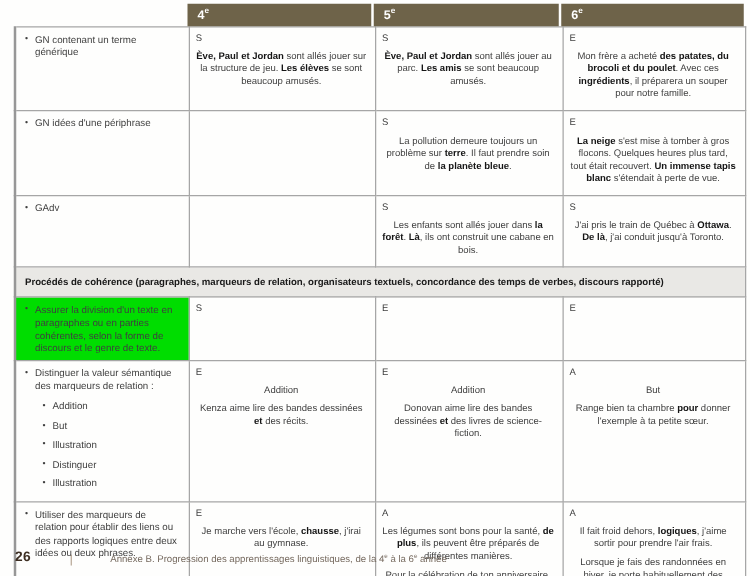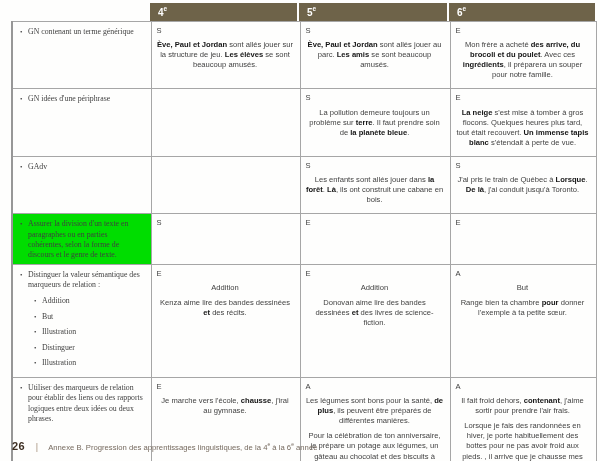--- a/index.html
+++ b/index.html
@@ -50,31 +50,31 @@
     vertical-align:top;
     padding:4px 6px 3px 5px;
     font-size:7.6px;line-height:1.33;color:var(--body-text);
   }
   td.section-cell{
     background:var(--section-bg);
     font-weight:bold;color:#191919;font-size:7.7px;
     padding:7px 8px 5px 7px;line-height:1.2;
   }
   tr.hl td.label-cell{background:var(--highlight);margin-top:40px;}
-  td.label-cell{padding:5px 6px 3px 7px;font-size:7.8px;font-family:Liberation Serif, serif;}
+  td.label-cell{padding:5px 6px 3px 7px;font-size:7.8px;}
   .bullet-line{display:flex;}
   .bullet{width:8px;flex:none;font-size:7px;line-height:1.5;}
   .sub-list{margin:6px 0 0 14px;}
   .sub-item{display:flex;margin-bottom:5px;}
   .letter{margin:0 0 4px 0;}
   .para{margin:0 0 5px 0;text-align:center;}
   b{font-weight:bold;color:var(--bold-text);}
 
   
-  .footer{position:absolute;left:12px;top:440px;display:flex;align-items:flex-end;}
+  .footer{position:absolute;left:12px;top:440px;display:flex;align-items:flex-end;gap:20px;}
   .pagenum{font-weight:bold;font-size:11px;color:var(--footer-page);letter-spacing:.3px;}
   .sep{margin:0 10px 0 11px;color:#a5917b;font-size:9px;}
   .caption{font-size:7.7px;color:var(--footer-text);}
   .caption sup{font-size:5px;}
 </style>
 </head>
 <body>
 
 <div class="page">
   <div class="table-area">
@@ -110,21 +110,21 @@
             <td class="body-cell">
               <div class="letter">S</div>
               <div class="para"><b>Ève, Paul et Jordan</b> sont allés jouer sur la structure de jeu. <b>Les élèves</b> se sont beaucoup amusés.</div>
             </td>
             <td class="body-cell">
               <div class="letter">S</div>
               <div class="para"><b>Ève, Paul et Jordan</b> sont allés jouer au parc. <b>Les amis</b> se sont beaucoup amusés.</div>
             </td>
             <td class="body-cell">
               <div class="letter">E</div>
-              <div class="para">Mon frère a acheté <b>des arrive, du brocoli et du poulet</b>. Avec ces <b>ingrédients</b>, il préparera un souper pour notre famille.</div>
+              <div class="para">Mon frère a acheté <b>des patates, du brocoli et du poulet</b>. Avec ces <b>ingrédients</b>, il préparera un souper pour notre famille.</div>
             </td>
           </tr>
           <tr style="height: 60px;">
             <td class="label-cell">
               <div class="bullet-line">
                 <span class="bullet">•</span>
                 <span class="label-text">GN idées d'une périphrase</span>
               </div>
             </td>
             <td class="body-cell"></td>
@@ -144,22 +144,25 @@
                 <span class="label-text">GAdv</span>
               </div>
             </td>
             <td class="body-cell"></td>
             <td class="body-cell">
               <div class="letter">S</div>
               <div class="para">Les enfants sont allés jouer dans <b>la forêt</b>. <b>Là</b>, ils ont construit une cabane en bois.</div>
             </td>
             <td class="body-cell">
               <div class="letter">S</div>
-              <div class="para">J'ai pris le train de Québec à <b>Lorsque</b>. <b>De là</b>, j'ai conduit jusqu'à Toronto.</div>
-            </td>
+              <div class="para">J'ai pris le train de Québec à <b>Ottawa</b>. <b>De là</b>, j'ai conduit jusqu'à Toronto.</div>
+            </td>
+          </tr>
+          <tr style="height: 24px;">
+            <td class="section-cell" colspan="4">Procédés de cohérence (paragraphes, marqueurs de relation, organisateurs textuels, concordance des temps de verbes, discours rapporté)</td>
           </tr>
           <tr class="hl" style="height: 39px;">
             <td class="label-cell">
               <div class="bullet-line">
                 <span class="bullet">•</span>
                 <span class="label-text">Assurer la division d'un texte en paragraphes ou en parties cohérentes, selon la forme de discours et le genre de texte.</span>
               </div>
             </td>
             <td class="body-cell">
               <div class="letter">S</div>
@@ -227,21 +230,21 @@
               <div class="letter">E</div>
               <div class="para">Je marche vers l'école, <b>chausse</b>, j'irai au gymnase.</div>
             </td>
             <td class="body-cell">
               <div class="letter">A</div>
               <div class="para">Les légumes sont bons pour la santé, <b>de plus</b>, ils peuvent être préparés de différentes manières.</div>
               <div class="para">Pour la célébration de ton anniversaire, je prépare un potage aux légumes, un gâteau au chocolat et des biscuits à l'avoine. , je prévois y apporter des breuvages aux fruits.</div>
             </td>
             <td class="body-cell">
               <div class="letter">A</div>
-              <div class="para">Il fait froid dehors, <b>contenant</b>, j'aime sortir pour prendre l'air frais.</div>
+              <div class="para">Il fait froid dehors, <b>logiques</b>, j'aime sortir pour prendre l'air frais.</div>
               <div class="para">Lorsque je fais des randonnées en hiver, je porte habituellement des bottes pour ne pas avoir froid aux pieds. , il arrive que je chausse mes souliers les plus confortables.</div>
             </td>
           </tr>
         </tbody>
     </table>
   </div>
 
   <div class="footer">
     <span class="pagenum">26</span>
     <span class="sep">|</span>

